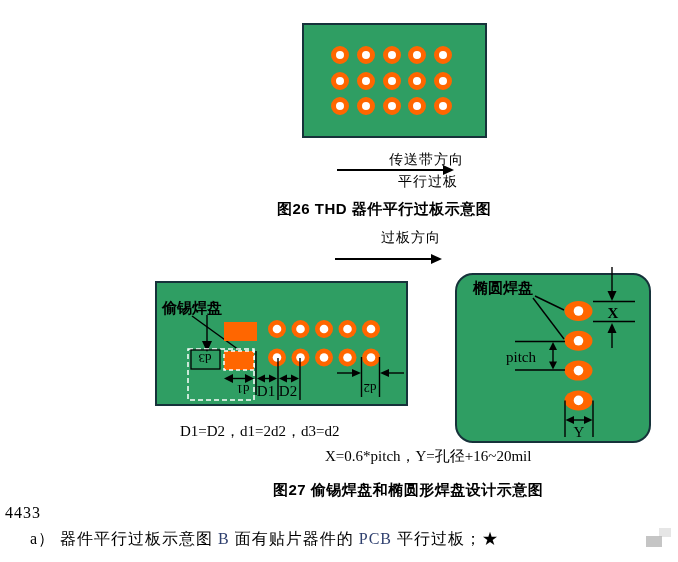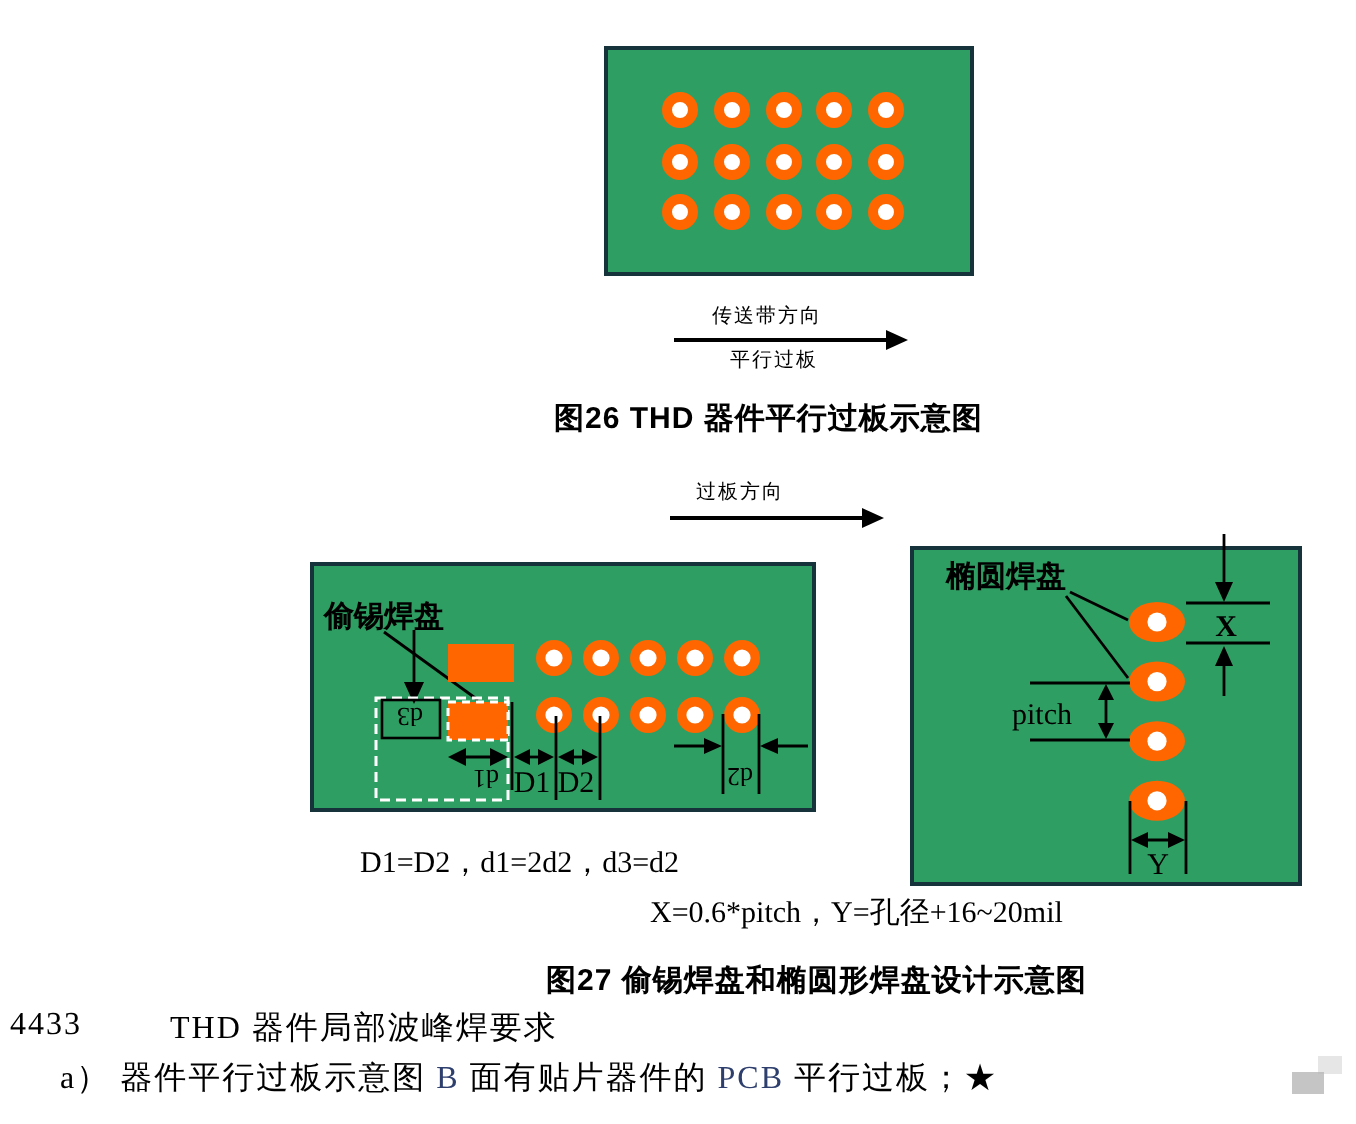--- a/index.html
+++ b/index.html
@@ -1,25 +1,25 @@
 <!DOCTYPE html>
 <html style="--board-green: #2f9e63; --pad-orange: #ff6600; --board-border: #16323a; --latin-blue: #2e3f6e;"><head>
 <meta charset="utf-8">
 <style>
   html,body{margin:0;padding:0;background:#fff;}
   .page{position:relative;width:678px;height:562px;background:#fff;overflow:hidden;
         font-family:"Liberation Sans",sans-serif;color:#000;}
   .board{position:absolute;background:var(--board-green,#2f9e63);border:2px solid var(--board-border,#16323a);}
   .b26{left:302px;top:23px;width:181px;height:111px;}
   .bleft{left:155px;top:281px;width:249px;height:121px;}
-  .bright{left:455px;top:273px;width:192px;height:166px;}
+  .bright{left:455px;top:273px;width:192px;height:166px;border-radius:18px;}
   .overlay{position:absolute;left:0;top:0;overflow:visible;}
   .pad{position:absolute;width:18px;height:18px;border-radius:50%;background:#fff;
        border:5px solid var(--pad-orange,#ff6600);box-sizing:border-box;}
-  .dir-label{position:absolute;font-size:10px;white-space:nowrap;letter-spacing:1px;}
+  .dir-label{position:absolute;font-size:14px;white-space:nowrap;letter-spacing:1px;margin-left:33px;}
   .hline{position:absolute;height:2px;background:#000;}
   .tri-right{position:absolute;width:0;height:0;border-left:11px solid #000;
              border-top:5px solid transparent;border-bottom:5px solid transparent;}
   .caption{position:absolute;font-size:15px;font-weight:bold;white-space:nowrap;letter-spacing:0.5px;margin-left:40px;}
   .formula{position:absolute;font-family:"Liberation Serif",serif;font-size:15px;white-space:nowrap;}
   .bodytext{position:absolute;font-family:"Liberation Serif",serif;font-size:16px;white-space:nowrap;letter-spacing:1px;}
   .latin{color:var(--latin-blue,#2e3f6e);}
   .orange{fill:var(--pad-orange,#ff6600);}
   .blk{stroke:#000;stroke-width:1.4;fill:none;}
   .dimtext{font-family:"Liberation Serif",serif;font-size:15px;fill:#000;}
@@ -53,21 +53,21 @@
       </div>
   </div>
 
   <span class="dir-label" style="left:356px;top:151px;">传送带方向</span>
   <div class="hline" style="left:337px;top:169px;width:108px;"></div>
   <div class="tri-right" style="left:443px;top:165px;"></div>
   <span class="dir-label" style="left:365px;top:173px;">平行过板</span>
 
   <span class="caption" style="left:237px;top:200px;">图26  THD 器件平行过板示意图</span>
 
-  <span class="dir-label" style="left:348px;top:239px;">过板方向</span>
+  <span class="dir-label" style="left:348px;top:229px;">过板方向</span>
   <div class="hline" style="left:335px;top:258px;width:98px;"></div>
   <div class="tri-right" style="left:431px;top:254px;"></div>
 
   <div class="board bleft">
     <svg class="overlay" width="249" height="121" viewBox="0 0 249 121">
       <text class="cnlabel" x="5" y="30">偷锡焊盘</text>
 
       <line class="blk" x1="35" y1="33" x2="82" y2="67"></line>
       <line class="blk" x1="50" y1="32" x2="50" y2="60" stroke-width="2"></line>
       <polygon points="50,69 45,58 55,58" fill="#000"></polygon>
@@ -169,21 +169,20 @@
       <text class="dimtext" x="122" y="162" text-anchor="middle">Y</text>
     </svg>
   </div>
 
   <span class="formula" style="left:180px;top:422px;">D1=D2，d1=2d2，d3=d2</span>
   <span class="formula" style="left:325px;top:447px;">X=0.6*pitch，Y=孔径+16~20mil</span>
 
   <span class="caption" style="left:233px;top:481px;">图27  偷锡焊盘和椭圆形焊盘设计示意图</span>
 
   <span class="bodytext" style="left:5px;top:504px;font-family:Liberation Serif, serif;">4433</span>
-  <span class="bodytext" style="left:85px;top:504px;">THD 器件局部波峰焊要求</span>
 
   <div class="bodytext" style="left:30px;top:529px;">
     <span>a） 器件平行过板示意图 </span><span class="latin">B</span><span> 面有贴片器件的 </span><span class="latin">PCB</span><span> 平行过板；★</span>
   </div>
 
   <div class="gray-b"></div>
   <div class="gray-a"></div>
 </div>
 
 </body></html>

